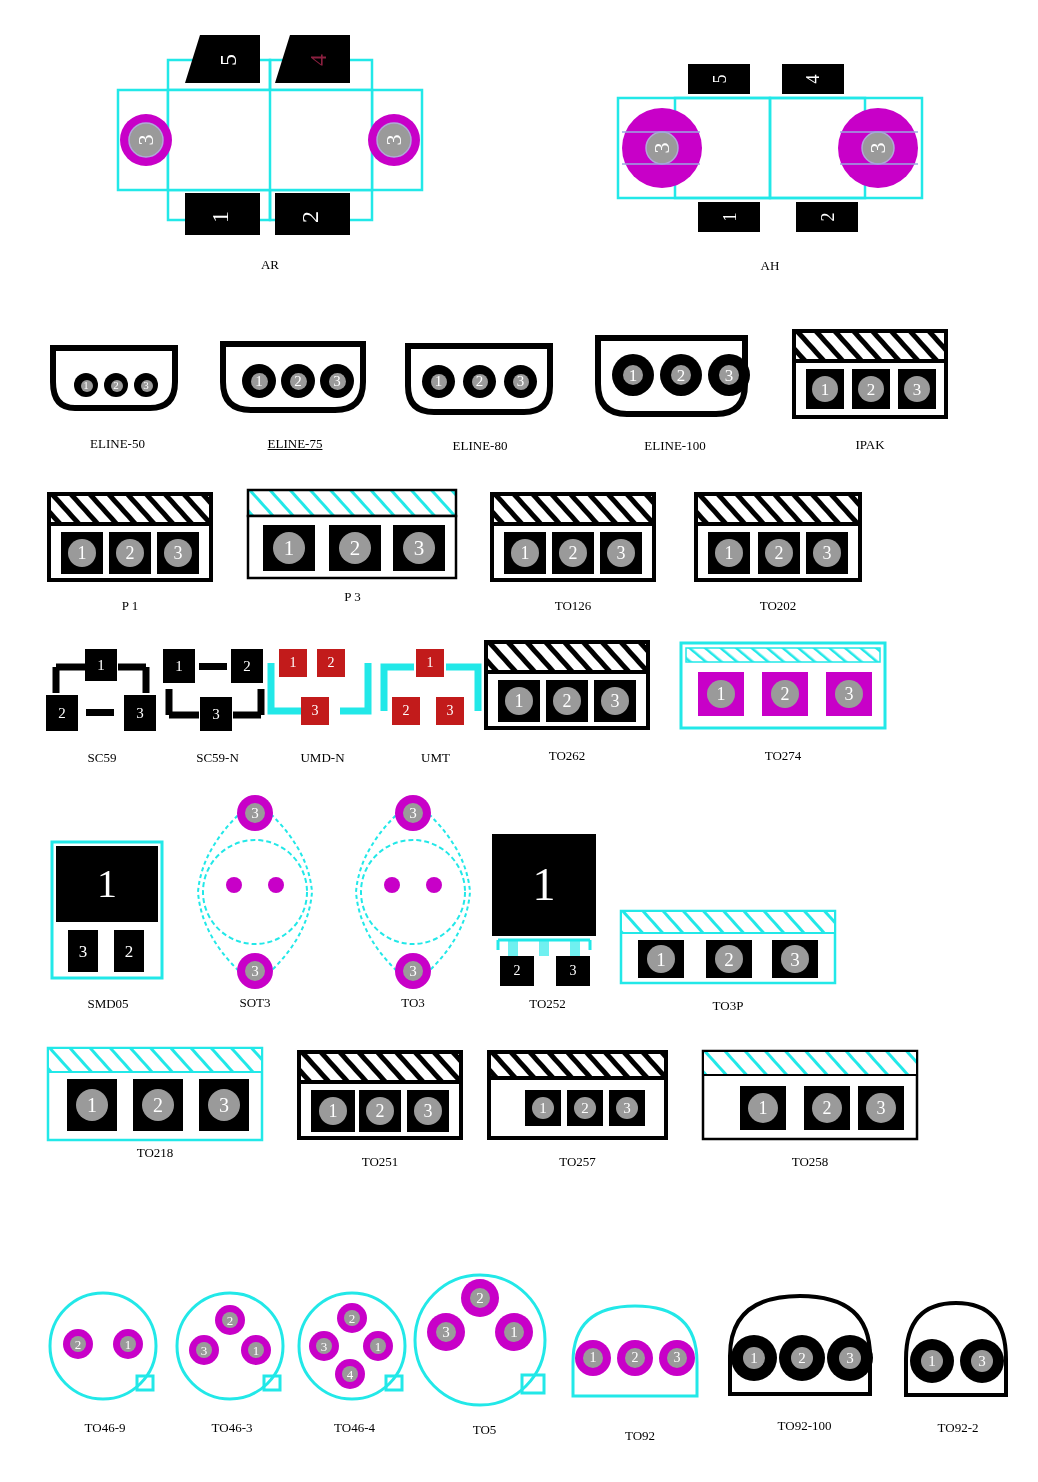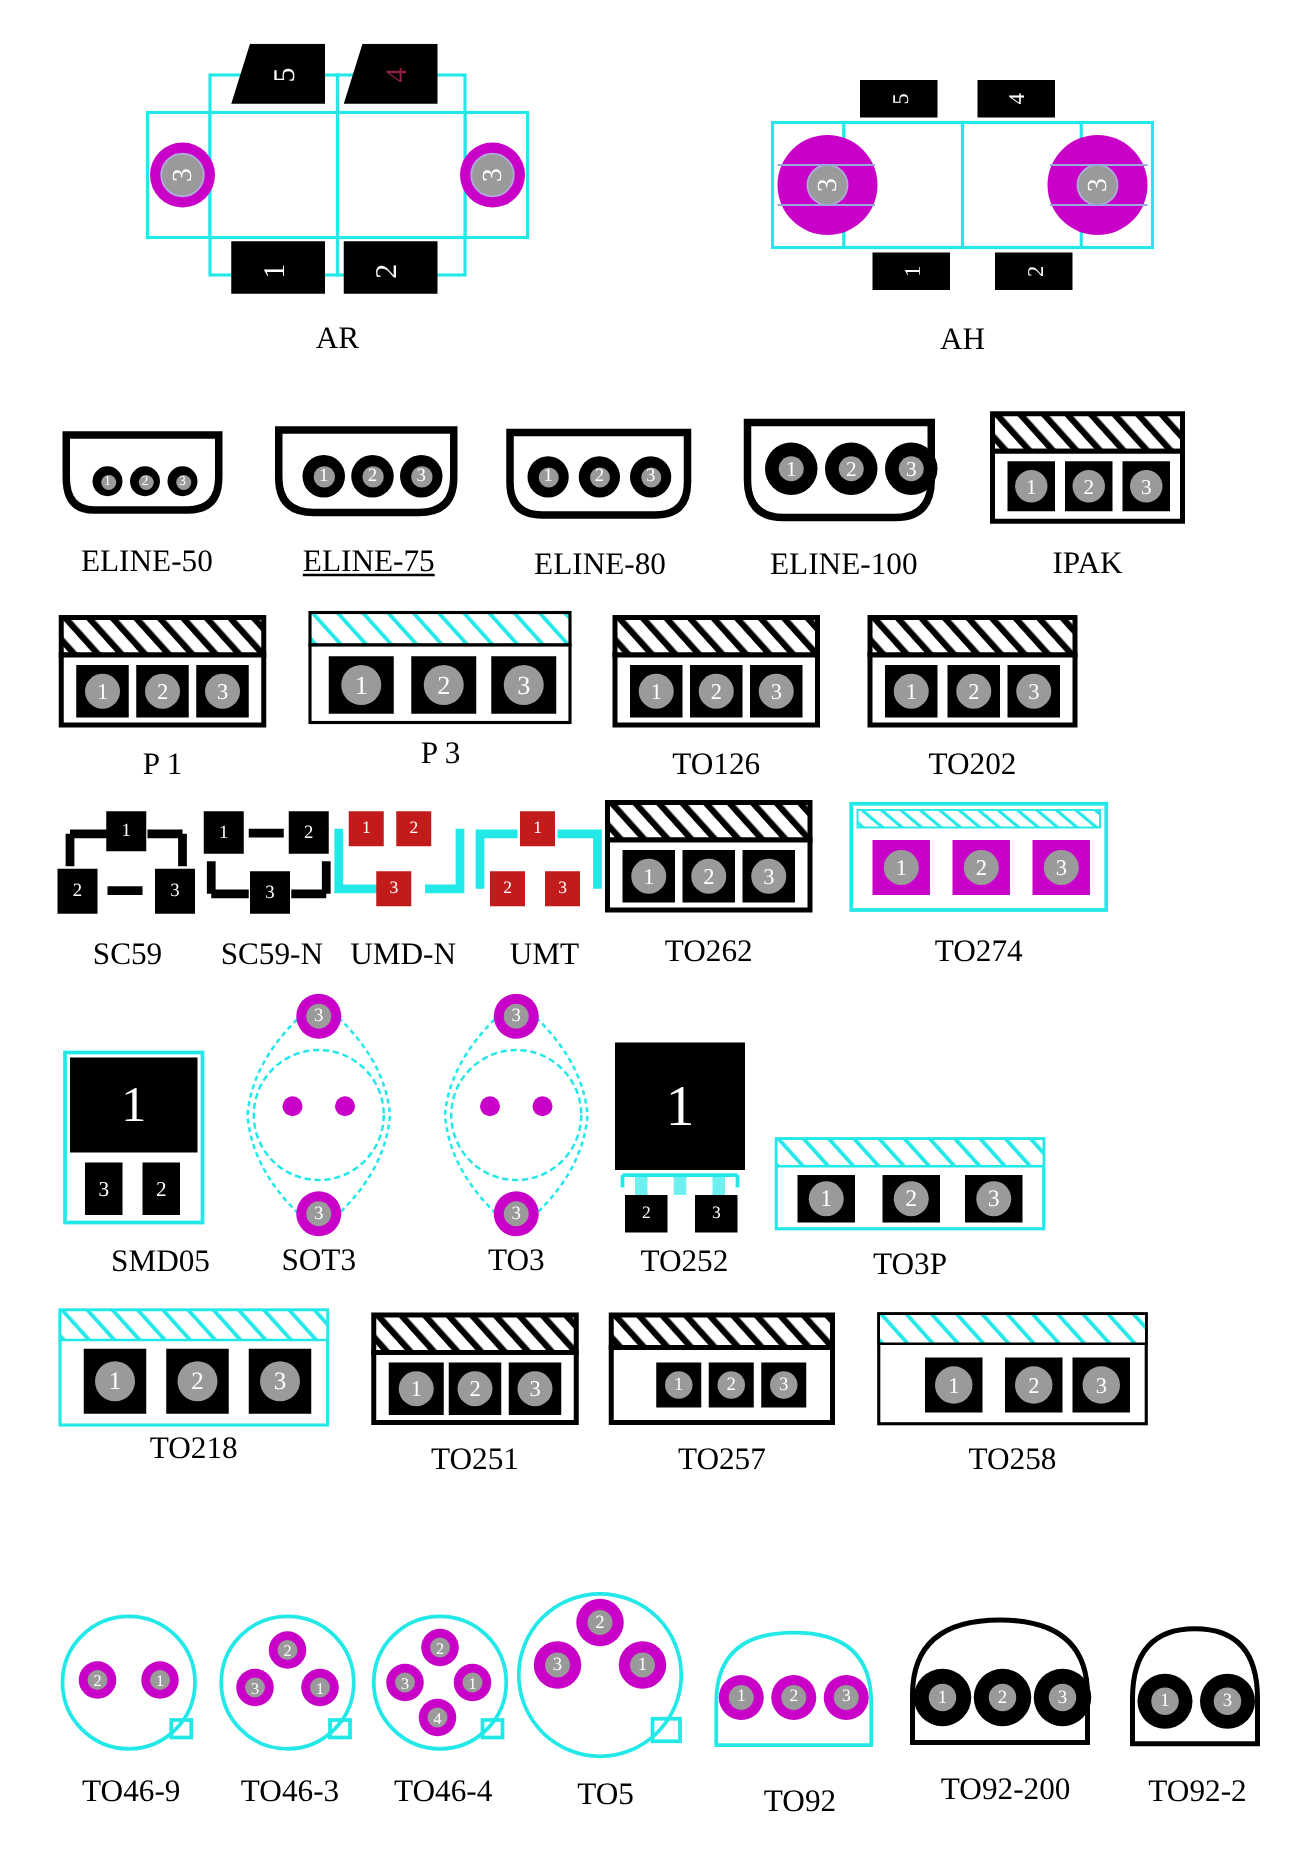--- a/index.html
+++ b/index.html
@@ -1,20 +1,20 @@
 <!DOCTYPE html>
 <html><head>
 <meta charset="utf-8">
 <style>
   html,body{margin:0;padding:0;background:#fff;}
   body{width:1038px;height:1482px;position:relative;
        font-family:"Liberation Serif",serif;overflow:hidden;}
   .pkg{position:absolute;}
   .caption{position:absolute;width:100%;text-align:center;
-           font-family:"Liberation Serif",serif;font-size:25px;color:#000;
+           font-family:"Liberation Serif",serif;font-size:13px;color:#000;
            white-space:nowrap;left:0;}
   .art{position:absolute;left:0;top:0;}
   
   .numtxt{position:absolute;display:flex;align-items:center;justify-content:center;
           font-family:"Liberation Serif",serif;color:#fff;line-height:1;}
 </style>
 </head>
 <body>
 
 <div class="pkg" style="left:100px;top:35px;width:340px;height:250px;">
@@ -356,21 +356,21 @@
 <div class="pkg" style="left:48px;top:838px;width:120px;height:180px;">
   <svg class="art" width="120" height="145" viewBox="0 0 120 145">
     <rect x="4" y="4" width="110" height="136" fill="#fff" stroke="#22e8e8" stroke-width="3"></rect>
     <rect x="8" y="8" width="102" height="76" fill="#000"></rect>
     <rect x="20" y="92" width="30" height="42" fill="#000"></rect>
     <rect x="66" y="92" width="30" height="42" fill="#000"></rect>
   </svg>
   <span class="numtxt" style="left:8px;top:8px;width:102px;height:76px;font-size:40px;">1</span>
   <span class="numtxt" style="left:20px;top:92px;width:30px;height:42px;font-size:17px;">3</span>
   <span class="numtxt" style="left:66px;top:92px;width:30px;height:42px;font-size:17px;">2</span>
-  <span class="caption" style="top:158px;text-align:right;">SMD05</span>
+  <span class="caption" style="top:158px;">SMD05</span>
 </div>
 
 <div class="pkg" style="left:190px;top:795px;width:130px;height:222px;">
   <svg class="art" width="130" height="195" viewBox="0 0 130 195">
     <path d="M65 5 Q118 48 122 97 Q118 148 65 190 Q12 148 8 97 Q12 48 65 5 Z" fill="#fff" stroke="#22e8e8" stroke-width="2" stroke-dasharray="4 3"></path>
     <circle cx="65" cy="97" r="52" fill="none" stroke="#22e8e8" stroke-width="2" stroke-dasharray="5 3"></circle>
     <circle cx="65" cy="18" r="18" fill="#c800c8"></circle>
     <circle cx="65" cy="18" r="10" fill="#9a9a9a"></circle>
     <circle cx="65" cy="176" r="18" fill="#c800c8"></circle>
     <circle cx="65" cy="176" r="10" fill="#9a9a9a"></circle>
@@ -589,21 +589,21 @@
     <circle cx="32" cy="68" r="23" fill="#000"></circle>
       <circle cx="32" cy="68" r="11" fill="#9a9a9a"></circle>
     <circle cx="80" cy="68" r="23" fill="#000"></circle>
       <circle cx="80" cy="68" r="11" fill="#9a9a9a"></circle>
     <circle cx="128" cy="68" r="23" fill="#000"></circle>
       <circle cx="128" cy="68" r="11" fill="#9a9a9a"></circle>
   </svg>
   <span class="numtxt" style="left:20px;top:56px;width:24px;height:24px;font-size:15px;">1</span>
   <span class="numtxt" style="left:68px;top:56px;width:24px;height:24px;font-size:15px;">2</span>
   <span class="numtxt" style="left:116px;top:56px;width:24px;height:24px;font-size:15px;">3</span>
-  <span class="caption" style="top:128px;">TO92-200</span>
+  <span class="caption" style="top:128px;">TO92-100</span>
 </div>
 
 <div class="pkg" style="left:898px;top:1295px;width:120px;height:155px;">
   <svg class="art" width="120" height="122" viewBox="0 0 120 122">
     <path d="M8 100 L8 64 Q8 8 58 8 Q108 8 108 64 L108 100 Z" fill="#fff" stroke="#000" stroke-width="4"></path>
     <circle cx="34" cy="66" r="22" fill="#000"></circle>
       <circle cx="34" cy="66" r="11" fill="#9a9a9a"></circle>
     <circle cx="84" cy="66" r="22" fill="#000"></circle>
       <circle cx="84" cy="66" r="11" fill="#9a9a9a"></circle>
   </svg>

